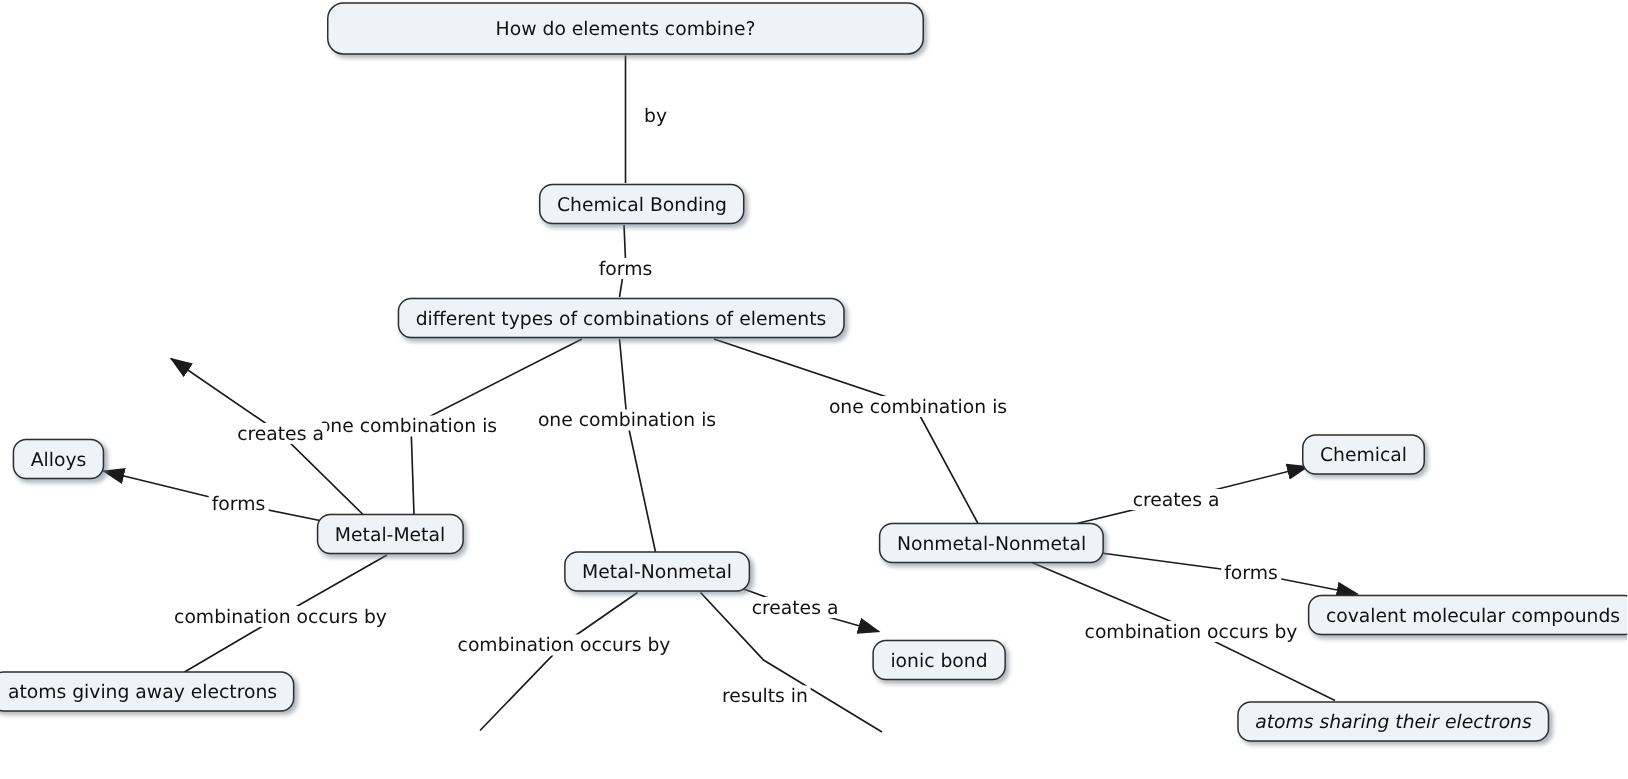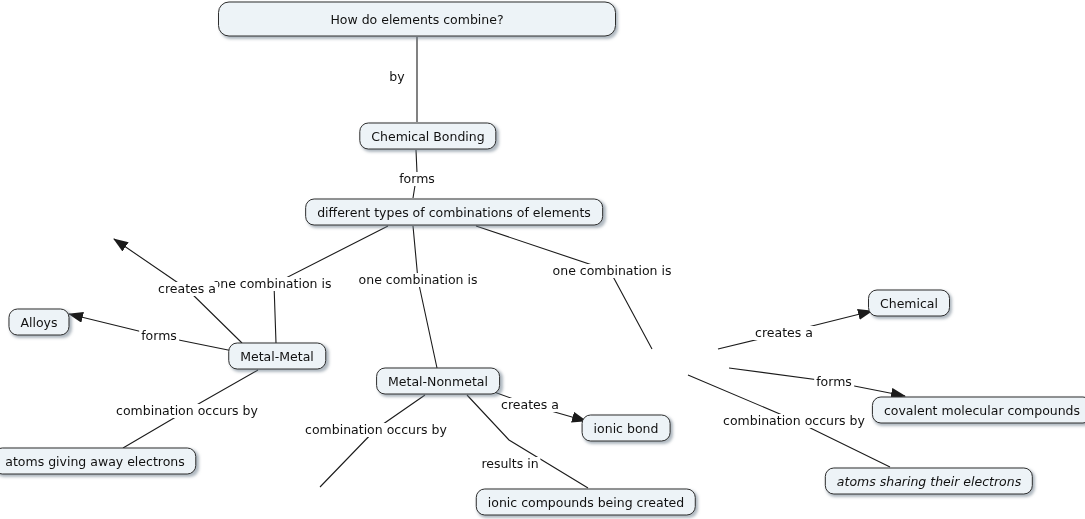--- a/index.html
+++ b/index.html
@@ -54,41 +54,41 @@
     <path class="edge" d="M233,351 L159,336 L69,314" marker-end="url(#arrow)"></path>
     <path class="edge" d="M258,370 L186,411 L123,448"></path>
     <path class="edge" d="M425,395 L376,429 L320,487"></path>
     <path class="edge" d="M494,392 L530,405 L586,421" marker-end="url(#arrow)"></path>
     <path class="edge" d="M467,395 L509,440 L588,488"></path>
     <path class="edge" d="M718,349 L784,333 L872,311" marker-end="url(#arrow)"></path>
     <path class="edge" d="M729,368 L834,382 L905,396" marker-end="url(#arrow)"></path>
     <path class="edge" d="M688,375 L794,420 L890,467"></path>
   </svg>
 
-  <div class="edge-label" style="left:397px;top:77px;text-align:center;">by</div>
+  <div class="edge-label" style="left:437px;top:77px;text-align:center;">by</div>
   <div class="edge-label" style="left:417px;top:179px;">forms</div>
   <div class="edge-label" style="left:272px;top:284px;">one combination is</div>
   <div class="edge-label" style="left:418px;top:280px;">one combination is</div>
   <div class="edge-label" style="left:612px;top:271px;">one combination is</div>
   <div class="edge-label" style="left:187px;top:289px;">creates a</div>
   <div class="edge-label" style="left:159px;top:336px;">forms</div>
   <div class="edge-label" style="left:187px;top:411px;">combination occurs by</div>
   <div class="edge-label" style="left:376px;top:430px;">combination occurs by</div>
   <div class="edge-label" style="left:530px;top:405px;">creates a</div>
   <div class="edge-label" style="left:510px;top:464px;">results in</div>
   <div class="edge-label" style="left:784px;top:333px;">creates a</div>
   <div class="edge-label" style="left:834px;top:382px;">forms</div>
   <div class="edge-label" style="left:794px;top:421px;">combination occurs by</div>
 
   <div class="node root" style="left:417px;top:19px;">How do elements combine?</div>
   <div class="node" style="left:428px;top:136px;">Chemical Bonding</div>
-  <div class="node" style="left:414px;top:212px;margin-left:40px;">different types of combinations of elements</div>
-  <div class="node" style="left:39px;top:322px;">Alloys</div>
-  <div class="node" style="left:277px;top:356px;">Metal-Metal</div>
+  <div class="node" style="left:414px;top:212px;">different types of combinations of elements</div>
+  <div class="node" style="left:39px;top:306px;">Alloys</div>
+  <div class="node" style="left:260px;top:356px;">Metal-Metal</div>
   <div class="node" style="left:95px;top:461px;">atoms giving away electrons</div>
   <div class="node" style="left:438px;top:381px;">Metal-Nonmetal</div>
-  <div class="node" style="left:626px;top:428px;text-align:center;">ionic bond</div>
-  <div class="node" style="left:586px;top:502px;">ionic compounds being created</div>
+  <div class="node" style="left:626px;top:440px;text-align:center;">ionic bond</div>
+  <div class="node" style="left:661px;top:362px;">Nonmetal-Nonmetal</div>
   <div class="node" style="left:909px;top:303px;">Chemical</div>
   <div class="node" style="left:982px;top:410px;">covalent molecular compounds</div>
   <div class="node" style="left:929px;top:481px;font-style:italic;">atoms sharing their electrons</div>
 
 </div>
 
 </body></html>

